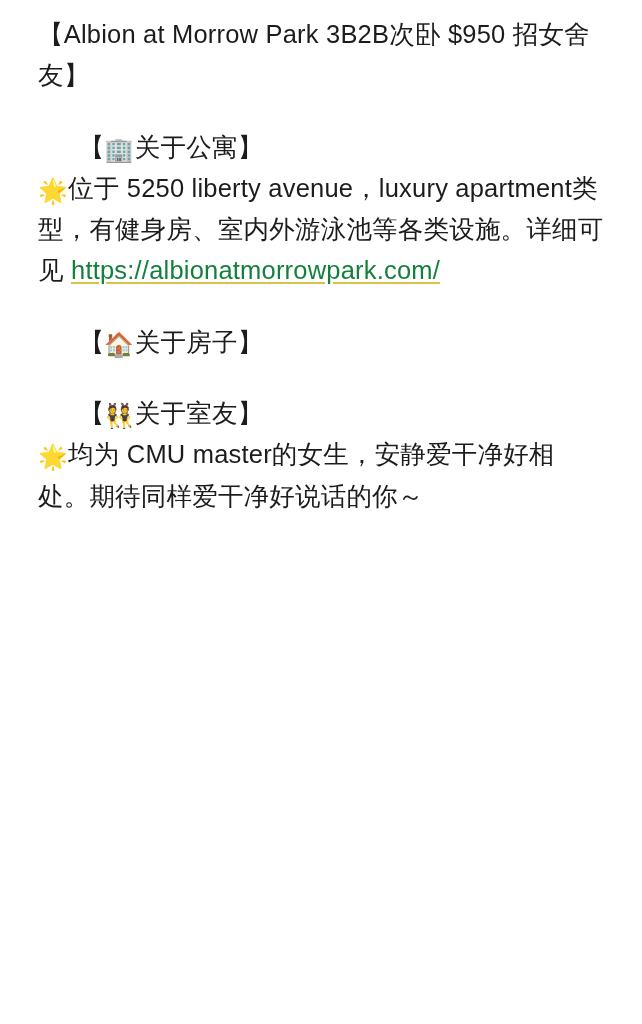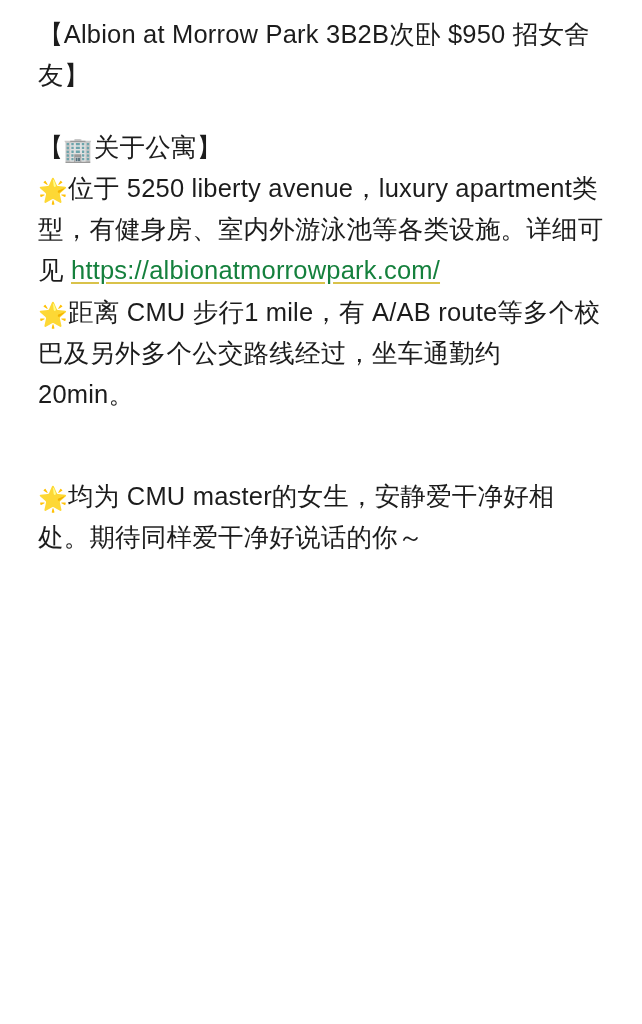--- a/index.html
+++ b/index.html
@@ -58,42 +58,44 @@
     cursor: pointer;
   }
   .bang {
     color: #e03a2f;
     font-weight: bold;
     display: inline-block;
     vertical-align: -1px;
   }
   .heading {
     font-size: 25.5px;
+    margin-left: 41px;
   }
 </style>
 </head>
 <body>
 
 <div class="page">
   <div class="post">
 
     <p class="para title">【Albion at Morrow Park 3B2B次卧 $950 招女舍友】</p>
 
     <div class="spacer"></div>
 
     <p class="para heading"><span>【</span><span class="emoji">🏢</span><span>关于公寓】</span></p>
 
     <p class="para"><span class="emoji star">🌟</span><span>位于 5250 liberty avenue，luxury apartment类型，有健身房、室内外游泳池等各类设施。详细可见 </span><span class="link">https://albionatmorrowpark.com/</span></p>
 
-    <p class="para"><span class="emoji star">🌟</span><span>距离 CMU 步行1 mile，有 A/AB route等多个校巴及另外多个公交路线经过，坐车通勤约 20min。</span></p>
 
     <div class="spacer"></div>
 
+    <p class="para heading"><span>【</span><span class="emoji">🏠</span><span>关于房子】</span></p>
 
 
 
     <div class="spacer"></div>
 
+    <p class="para heading"><span>【</span><span class="emoji">👯</span><span>关于室友】</span></p>
 
     <p class="para"><span class="emoji star">🌟</span><span>均为 CMU master的女生，安静爱干净好相处。期待同样爱干净好说话的你～</span></p>
 
   </div>
 </div>
 
 </body></html>

